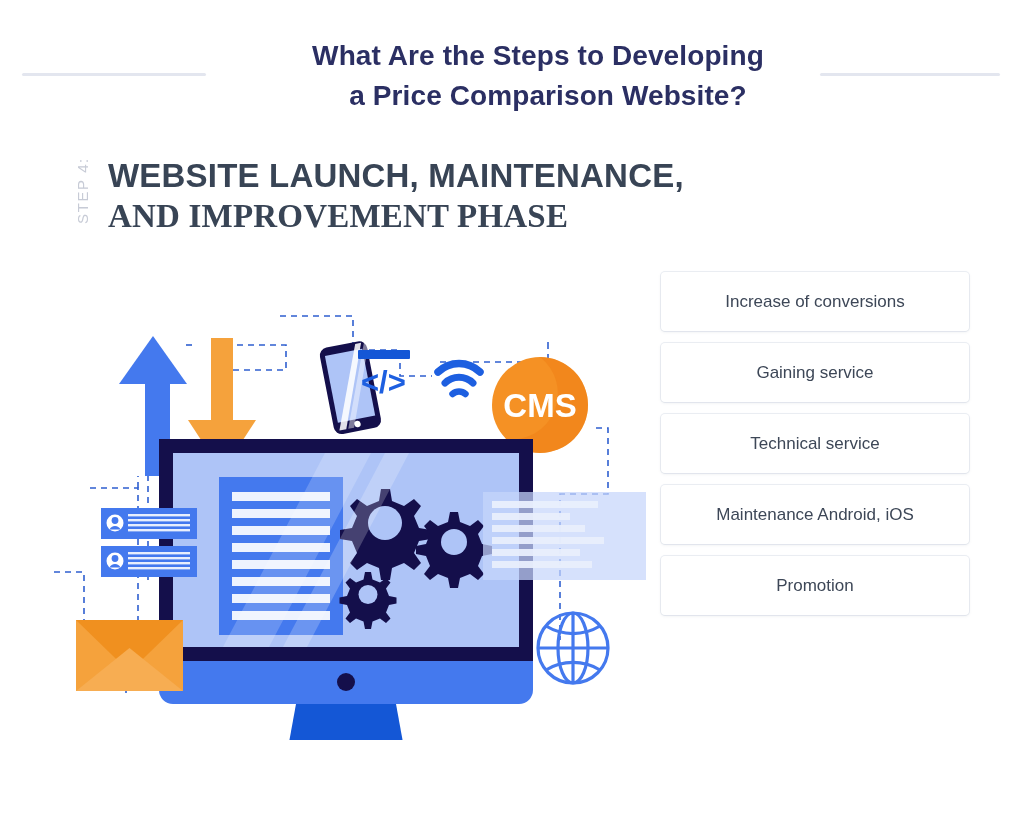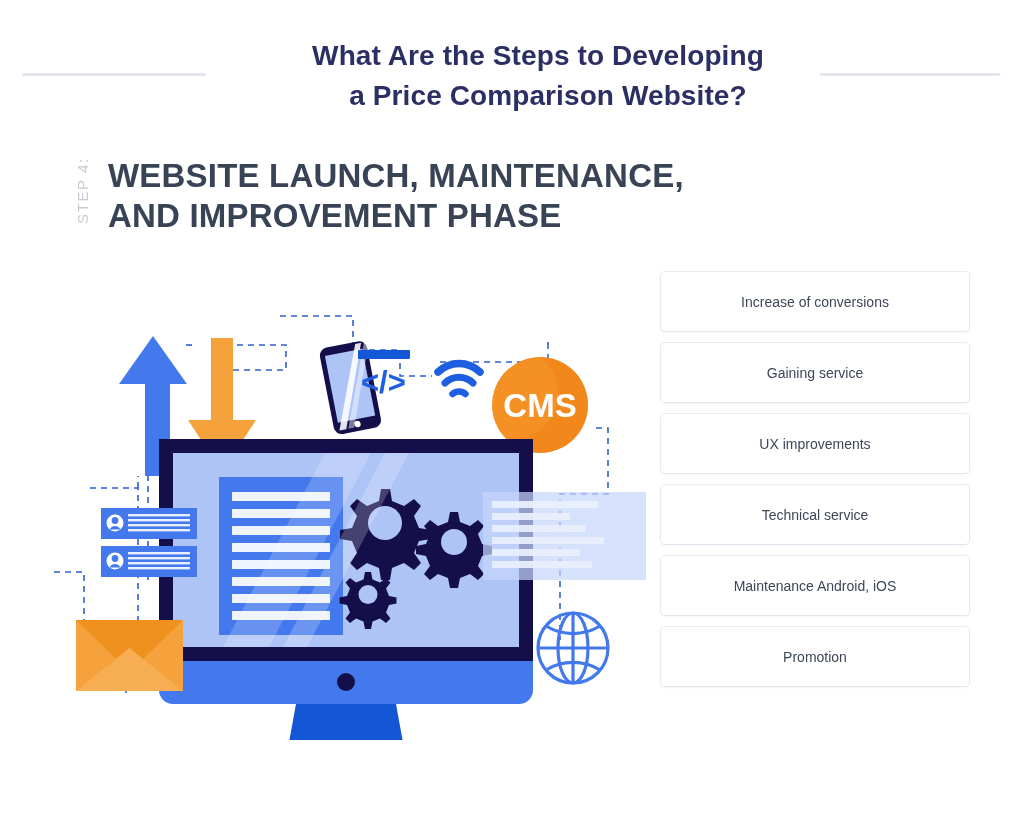--- a/index.html
+++ b/index.html
@@ -74,21 +74,21 @@
     left: 32px;
     top: 4px;
     width: 840px;
     color: #384455;
     font-size: 33px;
     font-weight: bold;
     line-height: 40px;
     letter-spacing: 0.2px;
     margin-left: 24px;
   }
-  .step-heading .l2 { display: block; }
+  .step-heading .l2 { display: block; font-family: Liberation Serif, serif; }
 
   
   .cards {
     position: absolute;
     left: 661px;
     top: 272px;
     width: 308px;
   }
   .card {
     position: relative;
@@ -97,21 +97,21 @@
     background: #ffffff;
     border-radius: 4px;
     box-shadow: 0 1px 3px rgba(130,140,165,0.17), 0 0 0 1px rgba(235,238,244,0.9);
     margin-bottom: 12px;
     display: flex;
     align-items: center;
     justify-content: center;
   }
   .card-label {
     color: #3d4757;
-    font-size: 14px;
+    font-size: 17px;
     line-height: 20px;
     white-space: nowrap;
   }
 
   
   .illustration {
     position: absolute;
     left: 40px;
     top: 280px;
     width: 620px;
@@ -138,23 +138,20 @@
     <span class="l2">AND IMPROVEMENT PHASE</span>
   </div>
 </div>
 
 <div class="cards">
   <div class="card">
     <span class="card-label">Increase of conversions</span>
   </div>
   <div class="card">
     <span class="card-label">Gaining service</span>
-  </div>
-  <div class="card">
-    <span class="card-label">UX improvements</span>
   </div>
   <div class="card">
     <span class="card-label">Technical service</span>
   </div>
   <div class="card">
     <span class="card-label">Maintenance Android, iOS</span>
   </div>
   <div class="card">
     <span class="card-label">Promotion</span>
   </div>

